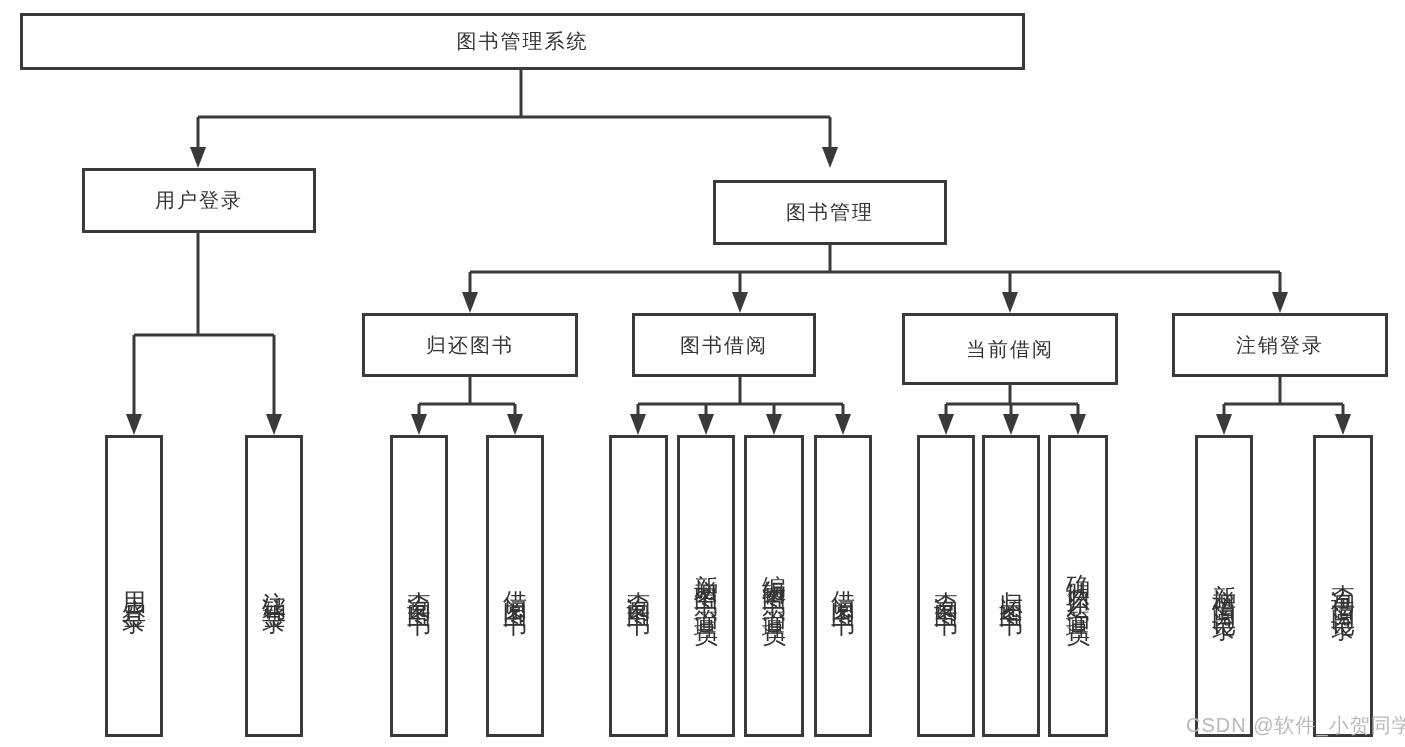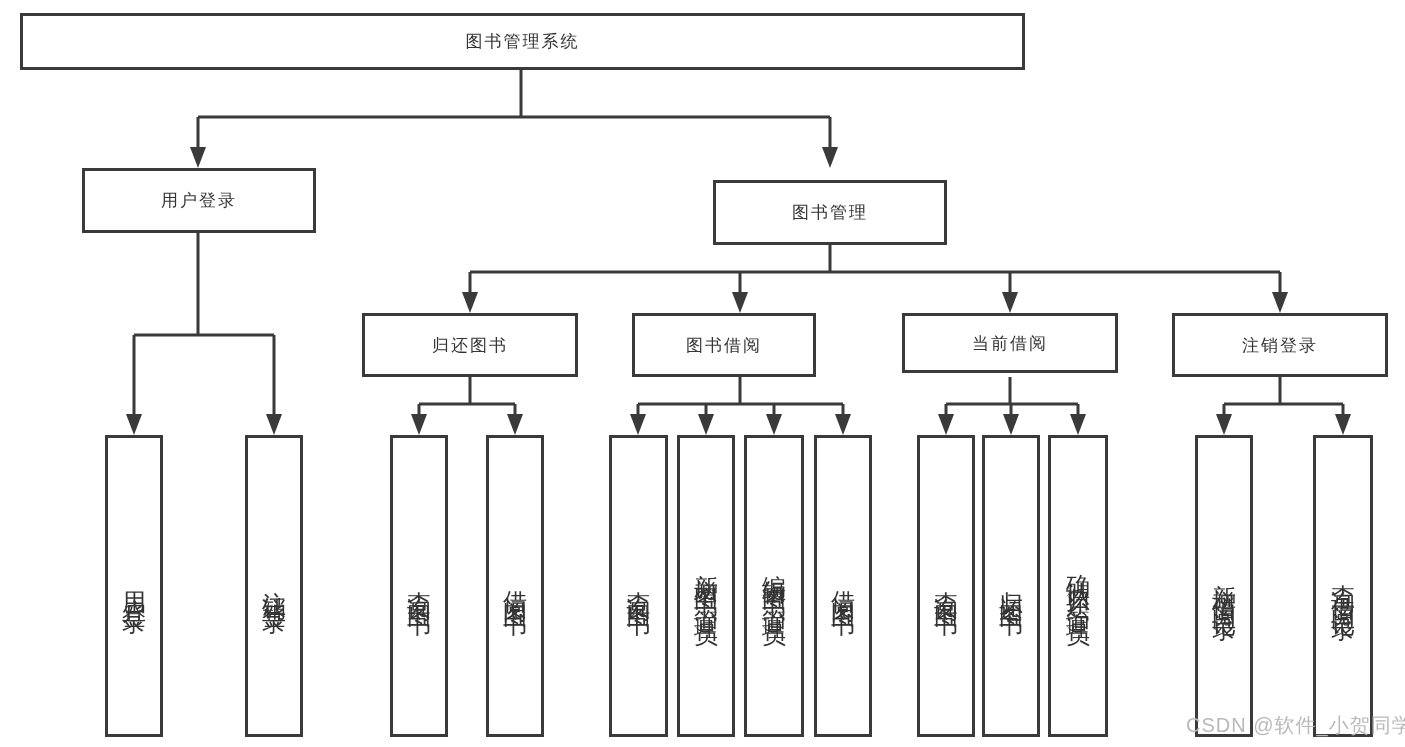--- a/index.html
+++ b/index.html
@@ -20,21 +20,21 @@
   .chead{fill:var(--line);stroke:none;}
   .node{
     position:absolute;
     box-sizing:border-box;
     background:#ffffff;
     border:3px solid var(--line);
     color:var(--text);
     display:flex;align-items:center;justify-content:center;
     z-index:1;
   }
-  .node.h{font-size:17px;letter-spacing:2px;white-space:nowrap;}
+  .node.h{font-size:20px;letter-spacing:2px;white-space:nowrap;}
   .node.v .vtxt{
     writing-mode:vertical-rl;
     text-orientation:mixed;
     font-size:24px;
     letter-spacing:7px;
     line-height:1;
     white-space:nowrap;
   }
   .watermark{
     position:absolute;
@@ -110,21 +110,21 @@
   <div class="node h" style="left:713px;top:168px;width:234px;height:65px;margin-top:12px;">
     <span>图书管理</span>
   </div>
 
   <div class="node h" style="left:362px;top:313px;width:216px;height:64px;">
     <span>归还图书</span>
   </div>
   <div class="node h" style="left:632px;top:313px;width:184px;height:64px;">
     <span>图书借阅</span>
   </div>
-  <div class="node h" style="left:902px;top:313px;width:216px;height:60px;align-items:center;">
+  <div class="node h" style="left:902px;top:313px;width:216px;height:72px;align-items:center;">
     <span>当前借阅</span>
   </div>
   <div class="node h" style="left:1172px;top:313px;width:216px;height:64px;">
     <span>注销登录</span>
   </div>
 
   <div class="node v" style="left:105px;top:435px;width:58px;height:302px;">
     <span class="vtxt">用户登录</span>
   </div>
   <div class="node v" style="left:245px;top:435px;width:58px;height:302px;">

